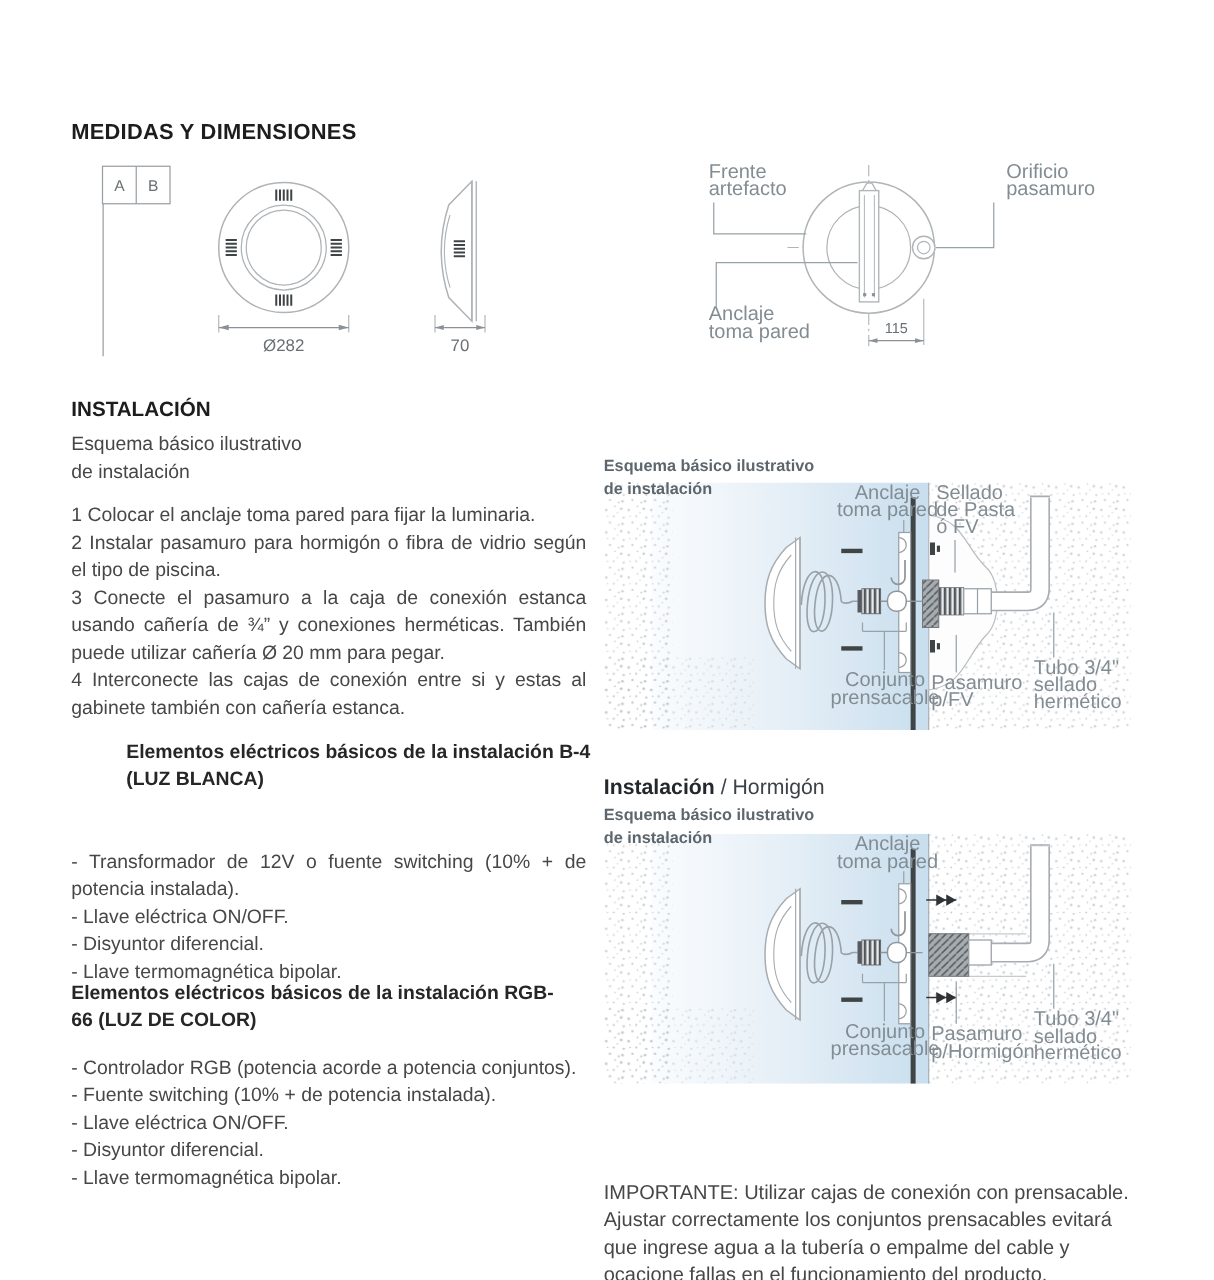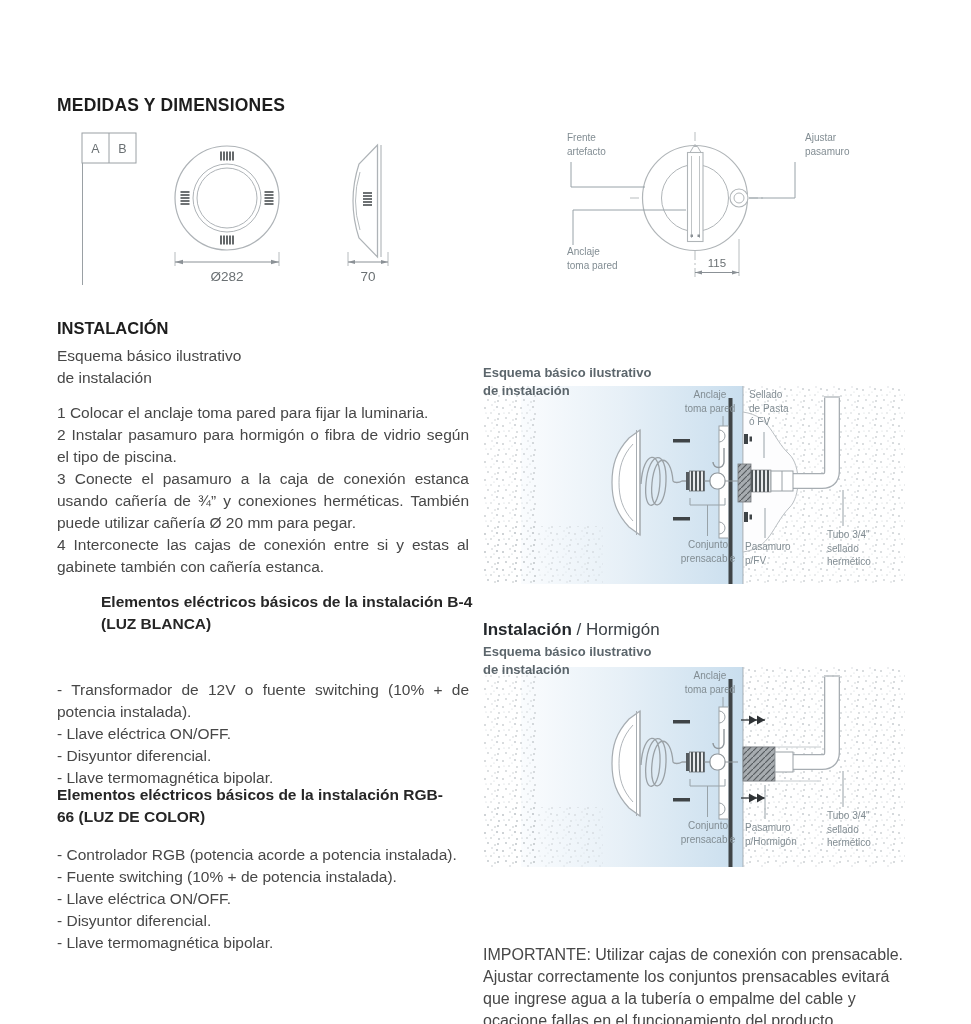--- a/index.html
+++ b/index.html
@@ -9,21 +9,21 @@
   h1,h2,h3,p{margin:0;padding:0;}
   .h1{font-size:17.5px;font-weight:bold;color:#1d1d1d;letter-spacing:.2px;}
   .h2{font-size:16.5px;font-weight:bold;color:#1d1d1d;}
   .h3{font-size:15.5px;font-weight:bold;color:#262626;line-height:22px;white-space:pre-line;}
   .body-text{font-size:15.5px;line-height:22px;color:#474747;}
   .pre{white-space:pre-line;}
   .just{text-align:justify;}
   .diag-head{font-size:17px;color:#3c4247;}
   .diag-head .b{font-weight:bold;color:#24282c;}
   .diag-sub{font-size:13px;font-weight:bold;color:#5c666c;line-height:18px;white-space:pre-line;}
-  .dlabel{position:absolute;font-size:10px;line-height:13.5px;color:#828d93;white-space:pre-line;z-index:3;}
+  .dlabel{position:absolute;font-size:16px;line-height:13.5px;color:#828d93;white-space:pre-line;z-index:3;}
   .dlabel.c{text-align:center;}
   svg{display:block;}
   svg text{font-family:"Liberation Sans",sans-serif;fill:#6a7073;}
   .note{font-size:16px;line-height:22px;color:#474747;margin-top:48px;}
 </style>
 </head>
 <body>
 
 <div class="page">
 
@@ -96,21 +96,21 @@
         </g>
         <path d="M189,114 V151" stroke-width=".9"></path>
         <line x1="145" y1="147.5" x2="189" y2="147.5" stroke="#8b9196" stroke-width="1"></line>
         <polygon points="145,147.5 152,145.6 152,149.4" fill="#8b9196" stroke="none"></polygon>
         <polygon points="189,147.5 182,145.6 182,149.4" fill="#8b9196" stroke="none"></polygon>
       </g>
       <text x="167" y="141.5" font-size="11.5" text-anchor="middle">115</text>
     </svg>
     <div class="dlabel" style="left:17px;top:6px;">Frente
 artefacto</div>
-    <div class="dlabel" style="left:255px;top:6px;">Ajustar
+    <div class="dlabel" style="left:255px;top:6px;">Orificio
 pasamuro</div>
     <div class="dlabel" style="left:17px;top:120px;">Anclaje
 toma pared</div>
   </div>
 
   <h2 class="abs h2" style="left:57px;top:319px;">INSTALACIÓN</h2>
   <p class="abs body-text pre" style="left:57px;top:345px;width:412px;">Esquema básico ilustrativo
 de instalación</p>
 
   <div class="abs" style="left:57px;top:402px;width:412px;">
@@ -125,21 +125,21 @@
   <div class="abs" style="left:57px;top:656px;width:412px;margin-top:23px;">
     <p class="body-text just">- Transformador de 12V o fuente switching (10% + de potencia instalada).</p>
     <p class="body-text">- Llave eléctrica ON/OFF.</p>
     <p class="body-text">- Disyuntor diferencial.</p>
     <p class="body-text">- Llave termomagnética bipolar.</p>
   </div>
 
   <h3 class="abs h3" style="left:57px;top:784px;width:420px;">Elementos eléctricos básicos de la instalación RGB-
 66 (LUZ DE COLOR)</h3>
   <div class="abs" style="left:57px;top:844px;width:412px;">
-    <p class="body-text just">- Controlador RGB (potencia acorde a potencia instalada).</p>
+    <p class="body-text just">- Controlador RGB (potencia acorde a potencia conjuntos).</p>
     <p class="body-text">- Fuente switching (10% + de potencia instalada).</p>
     <p class="body-text">- Llave eléctrica ON/OFF.</p>
     <p class="body-text">- Disyuntor diferencial.</p>
     <p class="body-text">- Llave termomagnética bipolar.</p>
   </div>
 
   <div class="abs diag-sub" style="left:483px;top:364px;z-index:4;">Esquema básico ilustrativo
 de instalación</div>
 
   <div class="abs" style="left:483px;top:386px;width:422px;height:198px;">

